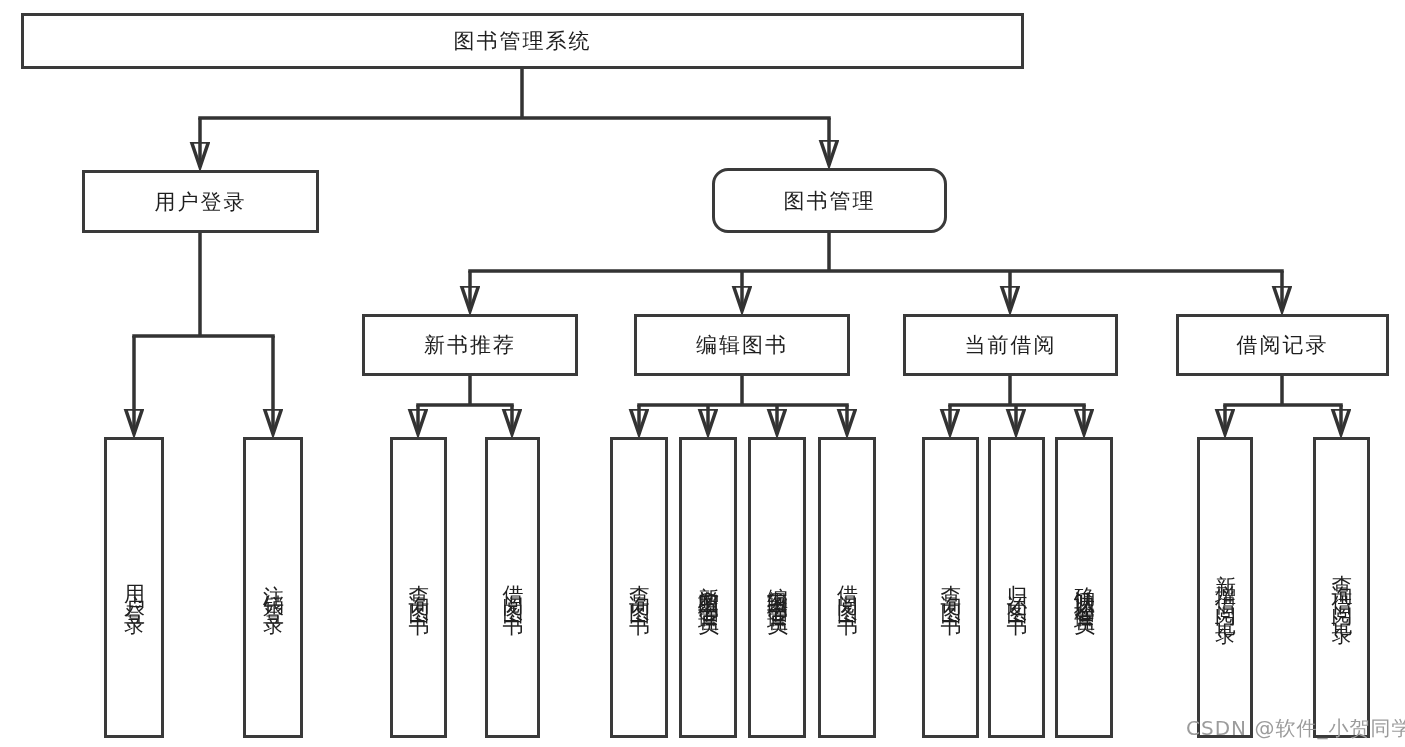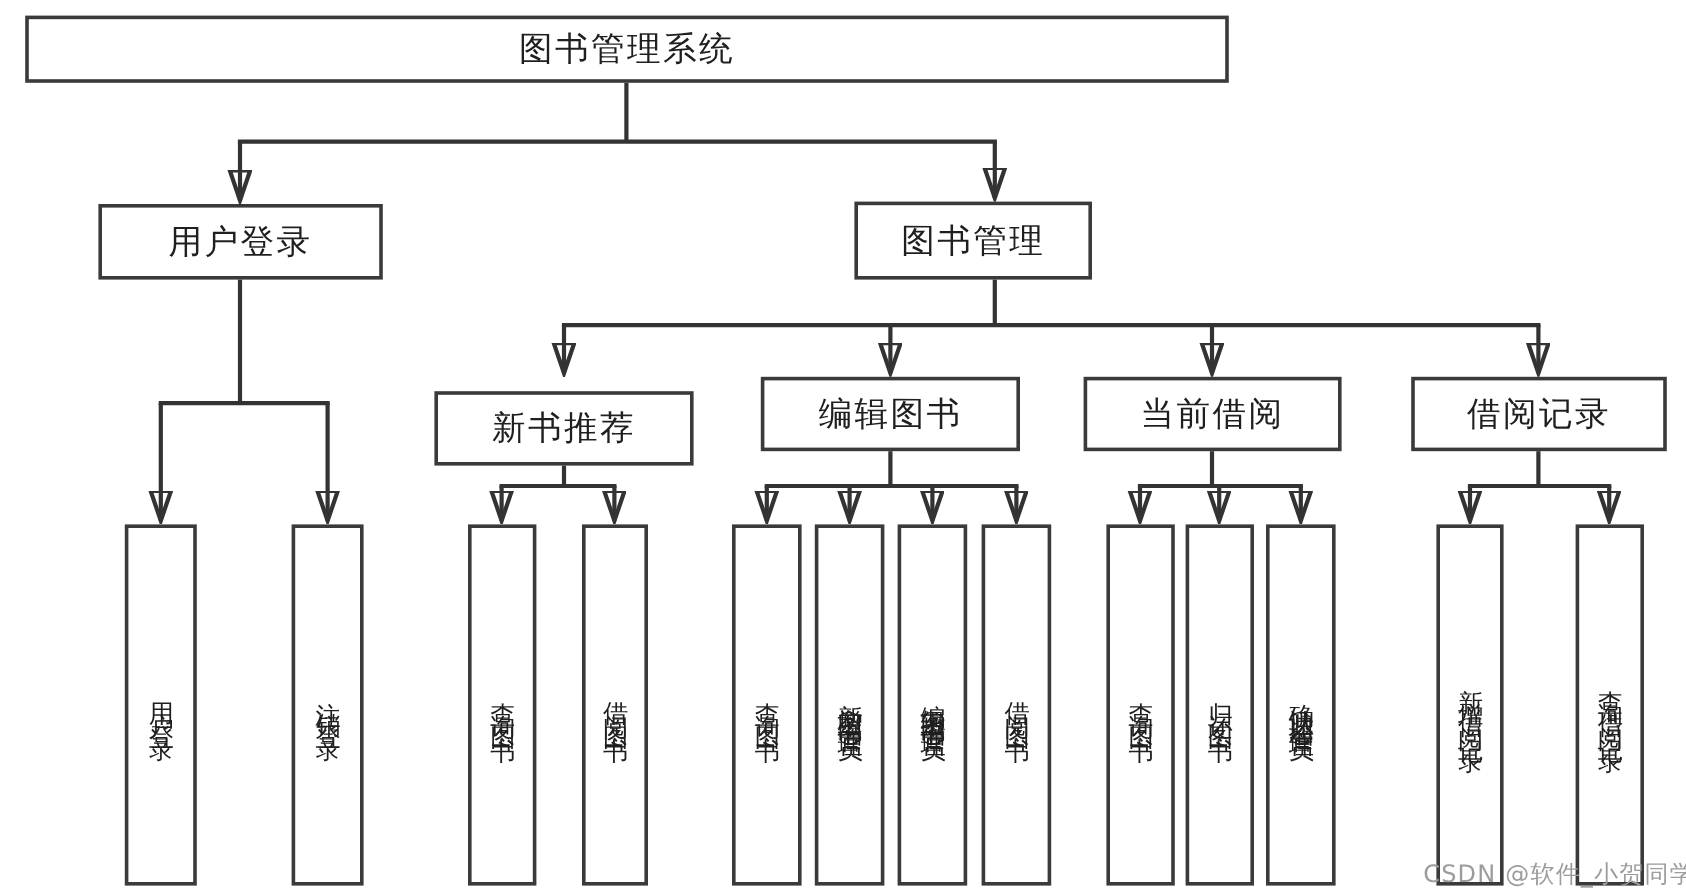--- a/index.html
+++ b/index.html
@@ -27,21 +27,21 @@
     box-sizing:border-box;
     background:var(--bg);
     border:3px solid var(--border);
     display:flex;
     align-items:center;
     justify-content:center;
     color:var(--text);
     z-index:2;
   }
   .hlabel{
-    font-size:28px;
+    font-size:21px;
     letter-spacing:2px;
     white-space:nowrap;
   }
   .leaf .vlabel{
     writing-mode:vertical-rl;
     font-size:21px;
     letter-spacing:10px;
     line-height:1;
     white-space:nowrap;
   }
@@ -100,25 +100,25 @@
     <path d="M1341 405 V434" marker-end="url(#arrow)"></path>
   </svg>
 
   <div class="box" style="left:21px;top:13px;width:1003px;height:56px;">
     <span class="hlabel">图书管理系统</span>
   </div>
 
   <div class="box" style="left:82px;top:170px;width:237px;height:63px;">
     <span class="hlabel">用户登录</span>
   </div>
-  <div class="box" style="left:712px;top:168px;width:198px;height:65px;">
+  <div class="box" style="left:712px;top:168px;width:235px;height:65px;border-radius:16px;">
     <span class="hlabel">图书管理</span>
   </div>
 
-  <div class="box" style="left:362px;top:314px;width:216px;height:62px;margin-top:12px;">
+  <div class="box" style="left:362px;top:314px;width:216px;height:62px;">
     <span class="hlabel">新书推荐</span>
   </div>
   <div class="box" style="left:634px;top:314px;width:216px;height:62px;">
     <span class="hlabel">编辑图书</span>
   </div>
   <div class="box" style="left:1176px;top:314px;width:213px;height:62px;">
     <span class="hlabel">借阅记录</span>
   </div>
   <div class="box" style="left:903px;top:314px;width:215px;height:62px;">
     <span class="hlabel">当前借阅</span>

